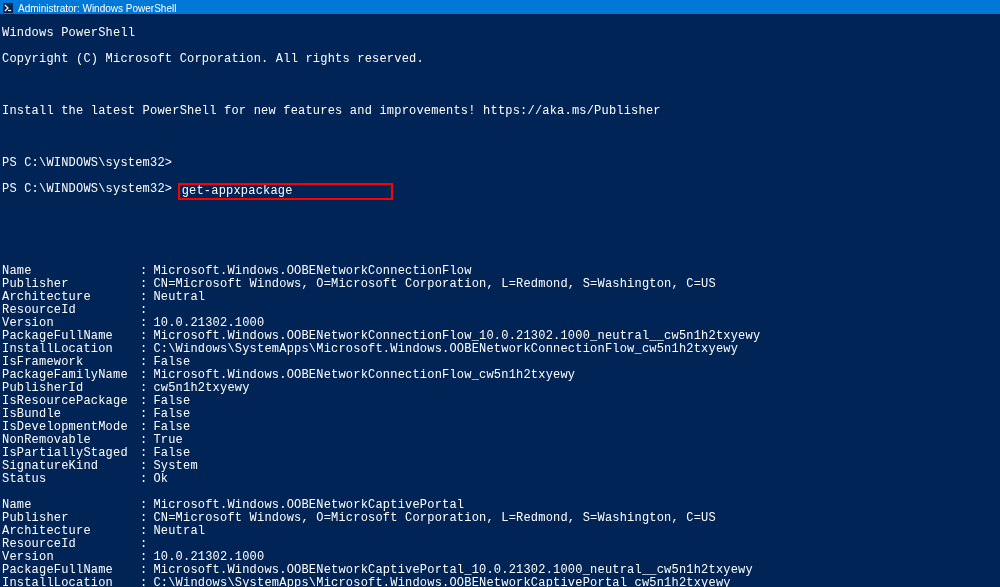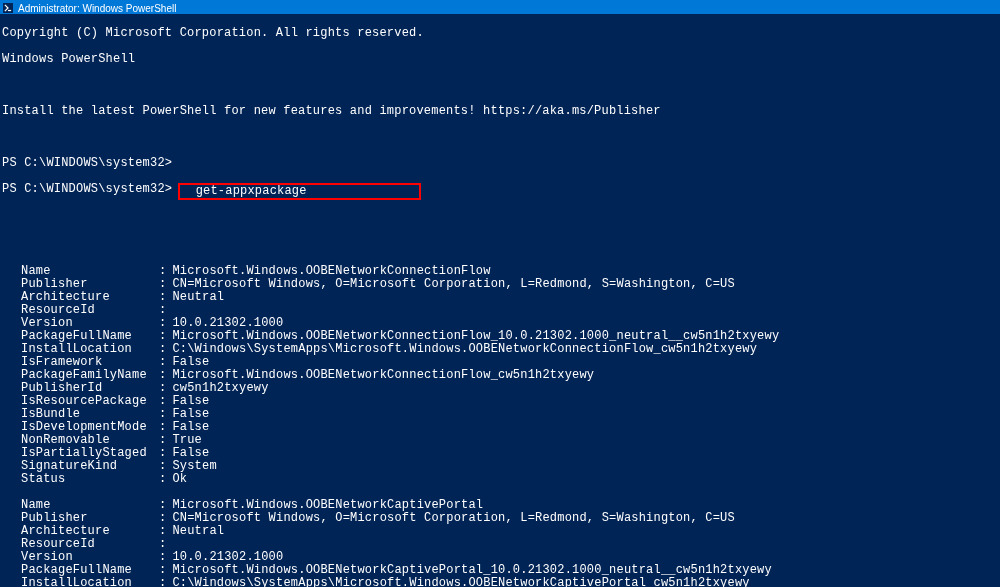--- a/index.html
+++ b/index.html
@@ -35,30 +35,29 @@
       justify-content: center;
     }
     .terminal {
       padding: 0 2px;
       white-space: pre;
       line-height: 13px;
       letter-spacing: 0.2px;
     }
     .highlight-box {
       border: 2px solid #ff0000;
-      padding: 0 16px;
+      padding: 0 2px;
       display: inline-block;
       margin-left: -2px;
     }
     .prompt-line {
       display: flex;
     }
     .field-row {
       display: flex;
-      margin-left: 19px;
     }
     .field-name {
       min-width: 138px;
     }
     .field-sep {
       margin-right: 6px;
     }
   </style>
 </head>
 <body>
@@ -68,22 +67,22 @@
     <svg width="10" height="10" viewBox="0 0 16 16">
         <rect width="16" height="16" fill="#012456"></rect>
         <path d="M3 3 L8 8 L3 13" stroke="#fff" stroke-width="2" fill="none"></path>
         <line x1="8" y1="12" x2="13" y2="12" stroke="#fff" stroke-width="2"></line>
       </svg>
   </span>
   <span>Administrator: Windows PowerShell</span>
 </div>
 
 <div class="terminal">
+<div>Windows PowerShell</div>
 <div>Copyright (C) Microsoft Corporation. All rights reserved.</div>
-<div>Windows PowerShell</div>
 <div>&nbsp;</div>
 <div>Install the latest PowerShell for new features and improvements! https://aka.ms/Publisher</div>
 <div>&nbsp;</div>
 <div class="prompt-line"><span>PS C:\WINDOWS\system32&gt; </span></div>
 <div class="prompt-line"><span>PS C:\WINDOWS\system32&gt; </span><span class="highlight-box"><span>get-appxpackage</span>&nbsp;&nbsp;&nbsp;&nbsp;&nbsp;&nbsp;&nbsp;&nbsp;&nbsp;&nbsp;&nbsp;&nbsp;&nbsp;</span></div>
 <div>&nbsp;</div>
 <div>&nbsp;</div>
 <div id="packages-container"><div class="field-row"><span class="field-name">Name</span><span class="field-sep">:</span><span>Microsoft.Windows.OOBENetworkConnectionFlow</span></div><div class="field-row"><span class="field-name">Publisher</span><span class="field-sep">:</span><span>CN=Microsoft Windows, O=Microsoft Corporation, L=Redmond, S=Washington, C=US</span></div><div class="field-row"><span class="field-name">Architecture</span><span class="field-sep">:</span><span>Neutral</span></div><div class="field-row"><span class="field-name">ResourceId</span><span class="field-sep">:</span><span></span></div><div class="field-row"><span class="field-name">Version</span><span class="field-sep">:</span><span>10.0.21302.1000</span></div><div class="field-row"><span class="field-name">PackageFullName</span><span class="field-sep">:</span><span>Microsoft.Windows.OOBENetworkConnectionFlow_10.0.21302.1000_neutral__cw5n1h2txyewy</span></div><div class="field-row"><span class="field-name">InstallLocation</span><span class="field-sep">:</span><span>C:\Windows\SystemApps\Microsoft.Windows.OOBENetworkConnectionFlow_cw5n1h2txyewy</span></div><div class="field-row"><span class="field-name">IsFramework</span><span class="field-sep">:</span><span>False</span></div><div class="field-row"><span class="field-name">PackageFamilyName</span><span class="field-sep">:</span><span>Microsoft.Windows.OOBENetworkConnectionFlow_cw5n1h2txyewy</span></div><div class="field-row"><span class="field-name">PublisherId</span><span class="field-sep">:</span><span>cw5n1h2txyewy</span></div><div class="field-row"><span class="field-name">IsResourcePackage</span><span class="field-sep">:</span><span>False</span></div><div class="field-row"><span class="field-name">IsBundle</span><span class="field-sep">:</span><span>False</span></div><div class="field-row"><span class="field-name">IsDevelopmentMode</span><span class="field-sep">:</span><span>False</span></div><div class="field-row"><span class="field-name">NonRemovable</span><span class="field-sep">:</span><span>True</span></div><div class="field-row"><span class="field-name">IsPartiallyStaged</span><span class="field-sep">:</span><span>False</span></div><div class="field-row"><span class="field-name">SignatureKind</span><span class="field-sep">:</span><span>System</span></div><div class="field-row"><span class="field-name">Status</span><span class="field-sep">:</span><span>Ok</span></div><div>&nbsp;</div><div class="field-row"><span class="field-name">Name</span><span class="field-sep">:</span><span>Microsoft.Windows.OOBENetworkCaptivePortal</span></div><div class="field-row"><span class="field-name">Publisher</span><span class="field-sep">:</span><span>CN=Microsoft Windows, O=Microsoft Corporation, L=Redmond, S=Washington, C=US</span></div><div class="field-row"><span class="field-name">Architecture</span><span class="field-sep">:</span><span>Neutral</span></div><div class="field-row"><span class="field-name">ResourceId</span><span class="field-sep">:</span><span></span></div><div class="field-row"><span class="field-name">Version</span><span class="field-sep">:</span><span>10.0.21302.1000</span></div><div class="field-row"><span class="field-name">PackageFullName</span><span class="field-sep">:</span><span>Microsoft.Windows.OOBENetworkCaptivePortal_10.0.21302.1000_neutral__cw5n1h2txyewy</span></div><div class="field-row"><span class="field-name">InstallLocation</span><span class="field-sep">:</span><span>C:\Windows\SystemApps\Microsoft.Windows.OOBENetworkCaptivePortal_cw5n1h2txyewy</span></div></div>
 </div>
 

